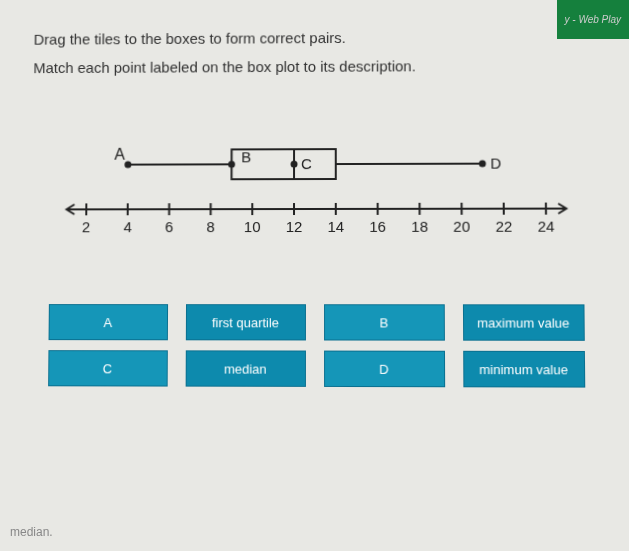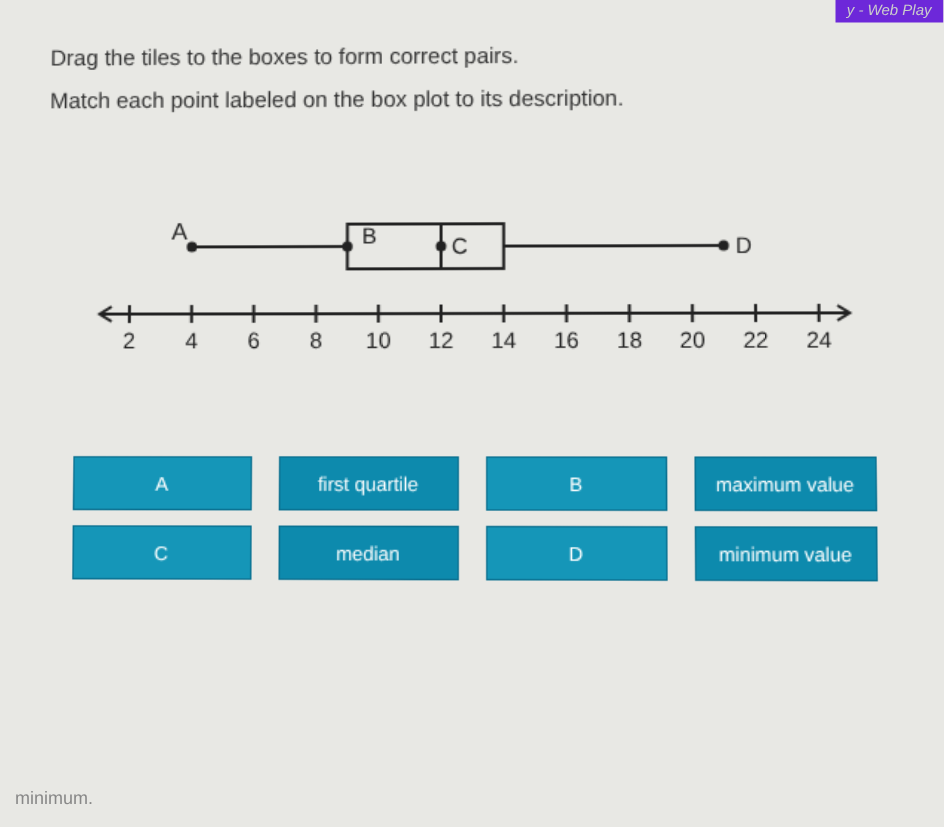--- a/index.html
+++ b/index.html
@@ -8,24 +8,24 @@
       height: 551px;
       font-family: Arial, sans-serif;
       background: #e8e8e4;
       position: relative;
       overflow: hidden;
     }
     .browser-tab {
       position: absolute;
       top: 0;
       right: 0;
-      background: #6d28d9;
+      background: #15803d;
       color: #ccc;
       font-size: 10px;
-      padding: 2px 8px;
+      padding: 14px 8px;
       font-style: italic;
     }
     .content {
       padding: 20px 30px;
       transform: perspective(1500px) rotateX(3deg) rotateY(-2deg);
       transform-origin: center center;
     }
     .instruction1 {
       font-size: 15px;
       color: #333;
@@ -148,13 +148,13 @@
     <div class="tile dropzone">B</div>
     <div class="tile">maximum value</div>
 
     <div class="tile dropzone">C</div>
     <div class="tile">median</div>
     <div class="tile dropzone">D</div>
     <div class="tile">minimum value</div>
   </div>
 </div>
 
-<div class="footer">minimum.</div>
+<div class="footer">median.</div>
 
 </body></html>

